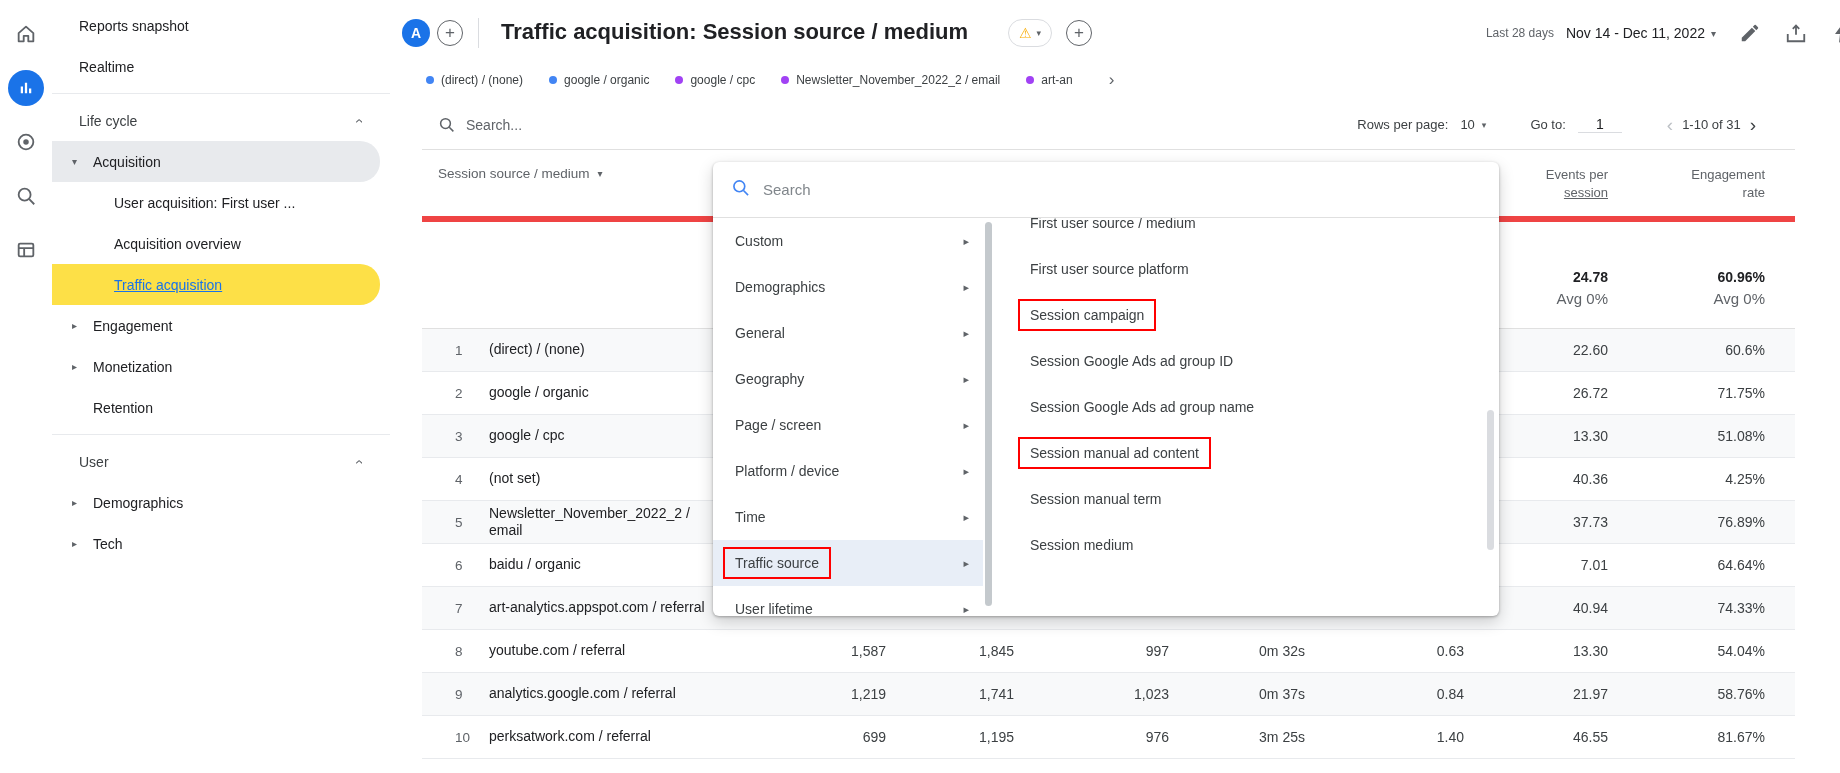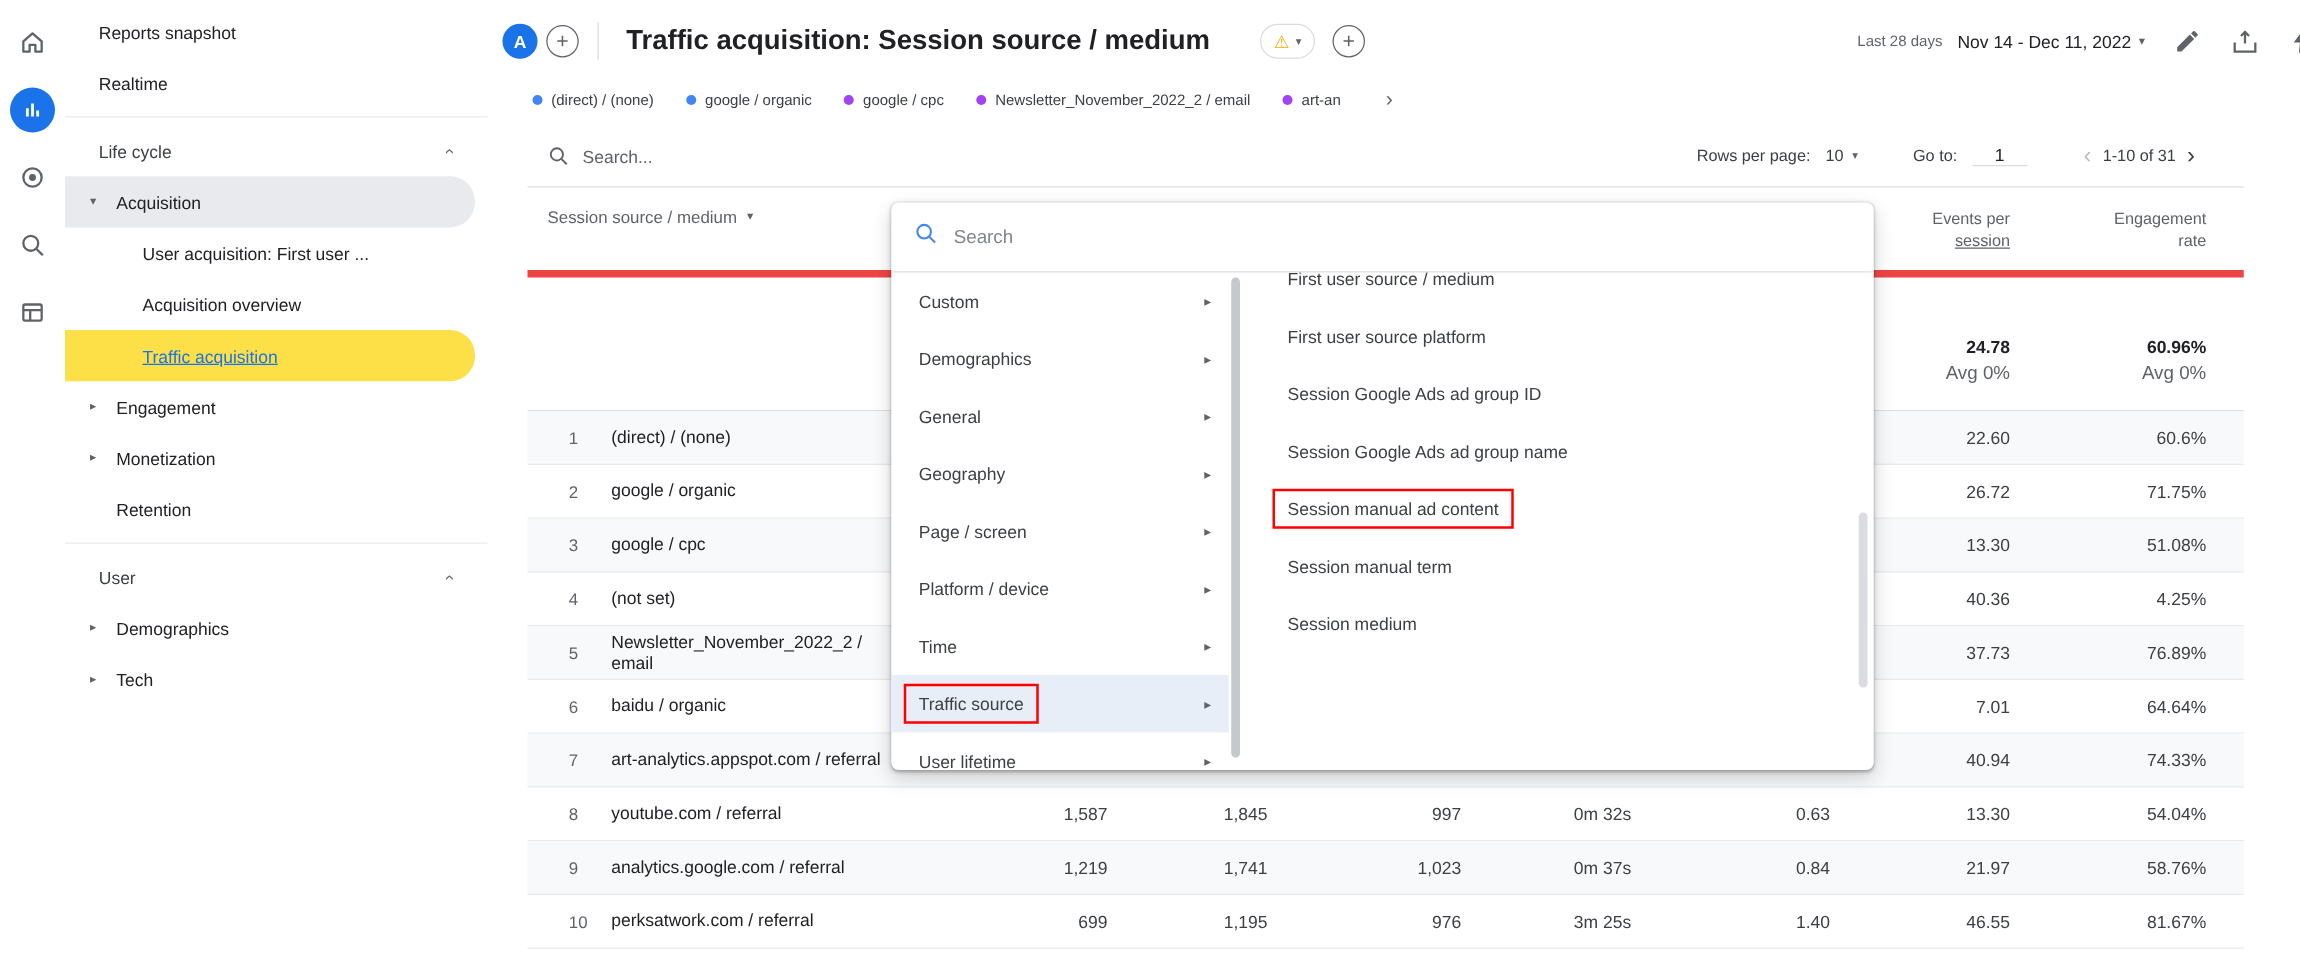--- a/index.html
+++ b/index.html
@@ -486,20 +486,25 @@
       </div>
       <div class="sb-left"></div>
       <div class="picker-dims">
         <div class="dim-item">
           <span>First user source / medium</span>
         </div>
         <div class="dim-item">
           <span>First user source platform</span>
         </div>
         <div class="dim-item">
+          <span class="redbox">
+            <span>Session campaign</span>
+          </span>
+        </div>
+        <div class="dim-item">
           <span>Session Google Ads ad group ID</span>
         </div>
         <div class="dim-item">
           <span>Session Google Ads ad group name</span>
         </div>
         <div class="dim-item">
           <span class="redbox">
             <span>Session manual ad content</span>
           </span>
         </div>

